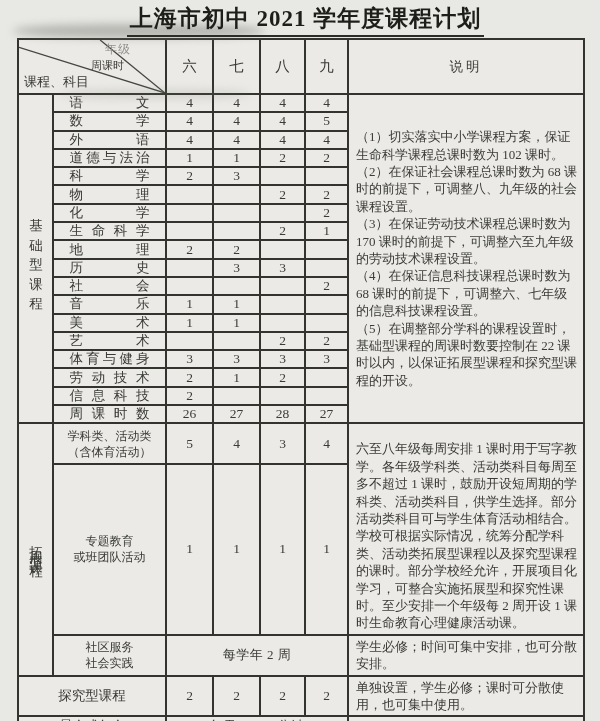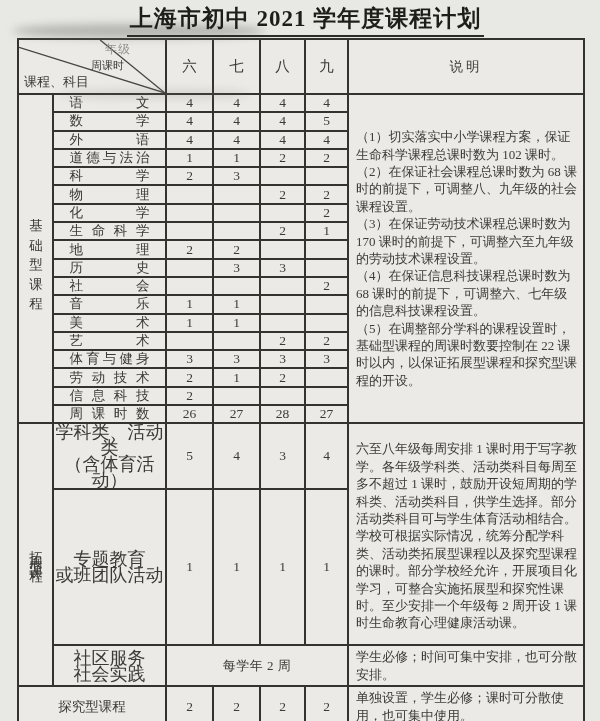--- a/index.html
+++ b/index.html
@@ -31,21 +31,21 @@
   .grade-head{font-size:14.5px;}
   .notes-head{font-size:13.5px;letter-spacing:3px;}
 
   .cat-cell{padding:0;}
   .vert{writing-mode:vertical-rl;text-orientation:upright;font-size:13.5px;color:#3a3a36;}
   .vert-basic{letter-spacing:20px;}
   .vert-exp{letter-spacing:5px;}
 
   .jst{display:inline-block;width:80px;text-align:justify;text-align-last:justify;
     font-size:13.5px;line-height:1;}
-  .two-line div{font-size:18px;line-height:16px;}
+  .two-line div{font-size:12px;line-height:16px;}
   .val-cell{font-size:13.5px;}
   .merged-val{font-size:13px;letter-spacing:.5px;}
 
   .notes-cell{text-align:left;padding:2px 6px 2px 7px;font-size:13px;
     line-height:17.4px;color:#3b3b37;}
   .notes-exp{vertical-align:top;padding-top:16px;}
   .note-item{text-align:left;}
 </style>
 </head>
 <body>

